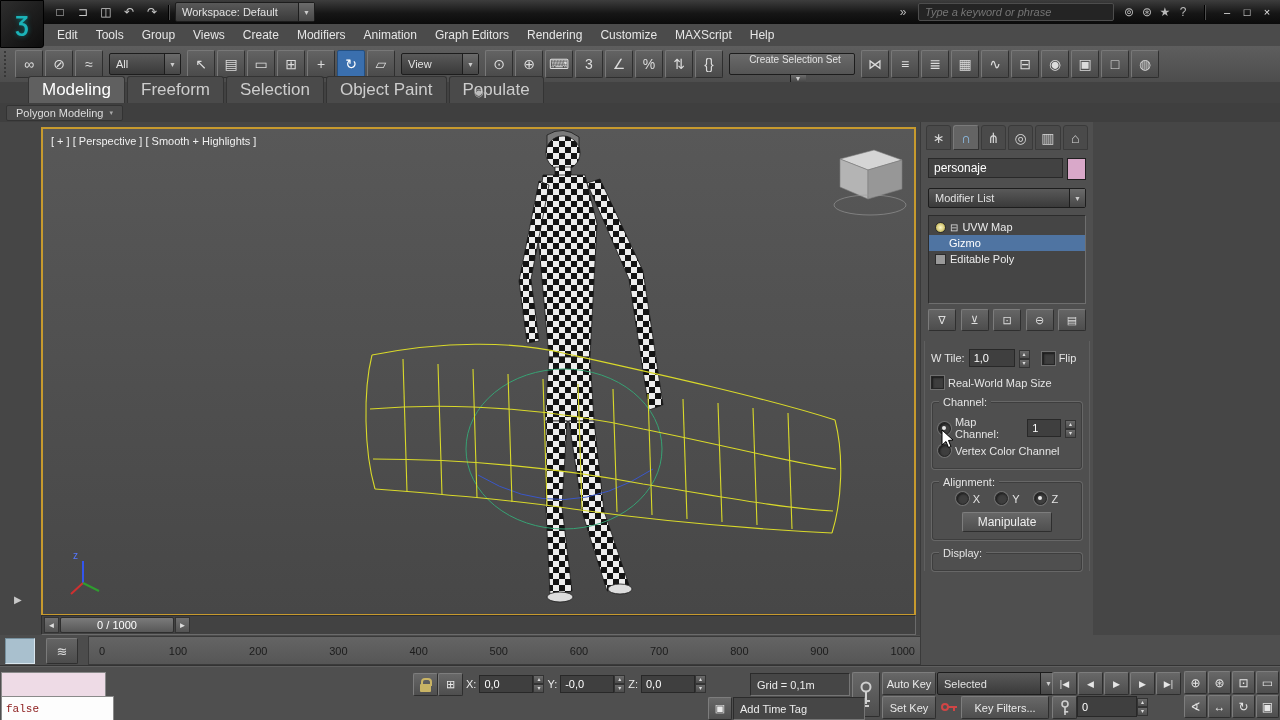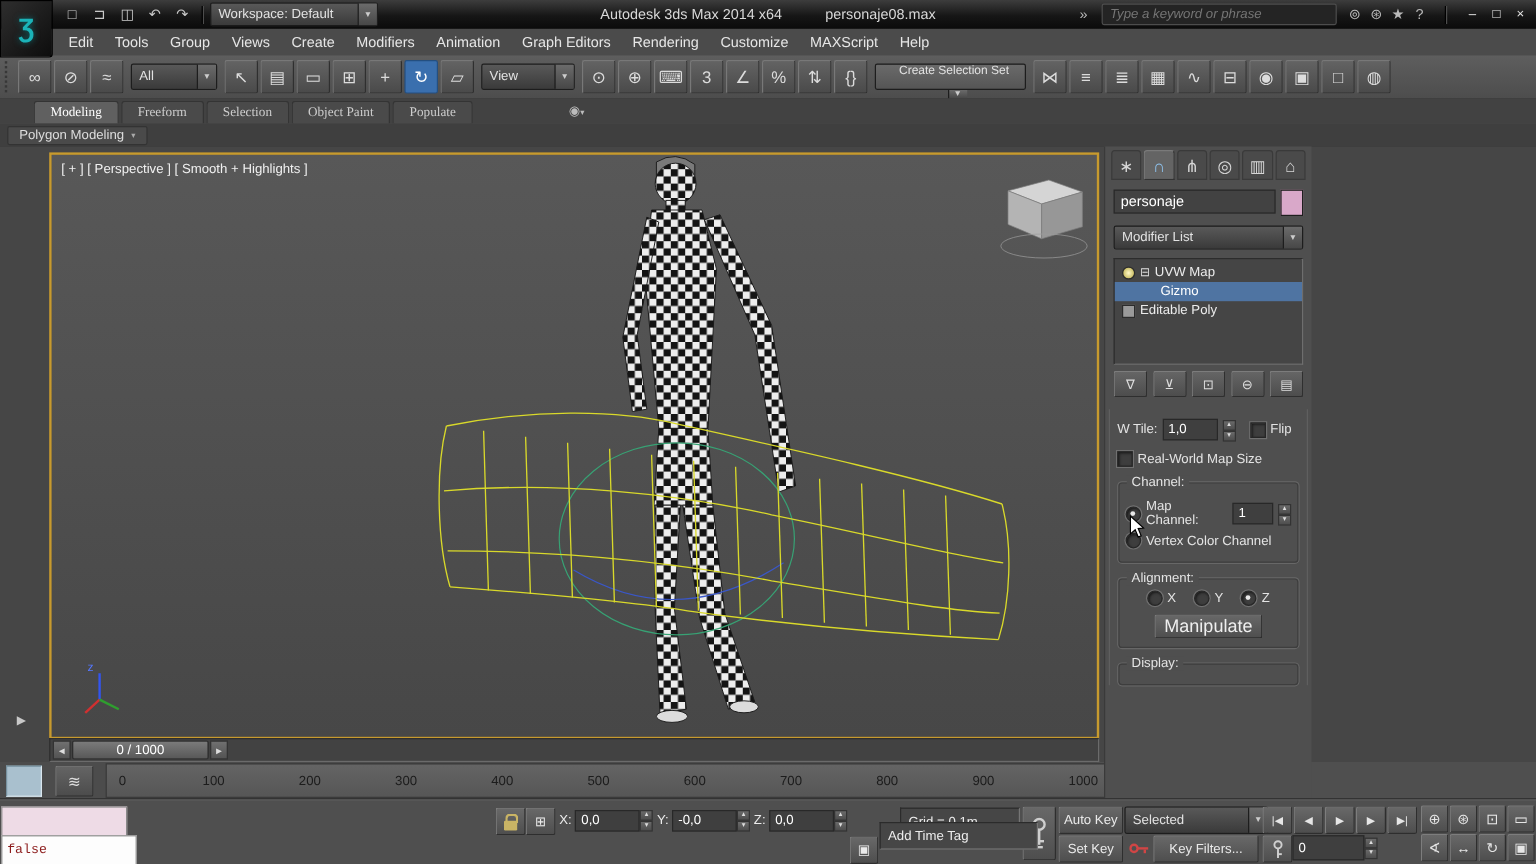--- a/index.html
+++ b/index.html
@@ -43,22 +43,22 @@
   .tgroup{display:flex;align-items:center;gap:2px;margin-right:4px;}
   .tbtn{width:26px;height:26px;display:flex;align-items:center;justify-content:center;
     color:#dcdcdc;font-size:14px;border-radius:2px;background:linear-gradient(#636363,#4a4a4a);
     border:1px solid;border-color:#787878 #2f2f2f #2f2f2f #787878;}
   .tbtn[data-active="true"]{background:#3a6fae;color:#fff;border-color:#244f80 #244f80;}
   .tcombo{margin:0 6px 0 2px;height:20px;}
 
   
   #ribbontabs{position:absolute;top:82px;left:0;width:1280px;height:21px;background:#424242;
     display:flex;align-items:flex-end;gap:2px;padding-left:28px;}
-  .rtab{padding:3px 13px 3px;font-size:11px;color:#cdcdcd;background:#4a4a4a;
-    border:1px solid #343434;border-bottom:none;border-radius:3px 3px 0 0;font-family:Liberation Serif, serif;}
+  .rtab{padding:3px 13px 3px;font-size:17px;color:#cdcdcd;background:#4a4a4a;
+    border:1px solid #343434;border-bottom:none;border-radius:3px 3px 0 0;}
   .rtab[data-active="true"]{background:#606060;color:#fff;}
   .rtab-circle{margin-left:6px;padding:2px 6px;font-size:11px;color:#bbb;}
   #ribbonpanel{position:absolute;top:103px;left:0;width:1280px;height:19px;background:#3f3f3f;
     border-bottom:1px solid #2b2b2b;display:flex;align-items:center;padding-left:6px;}
   #polymod{font-size:11px;color:#ddd;background:#4a4a4a;border:1px solid #333;padding:1px 9px;border-radius:2px;display:flex;gap:6px;align-items:center;}
 
   
   #workarea{position:absolute;top:122px;left:0;width:1280px;height:513px;background:#464646;}
   #viewport{position:absolute;left:41px;top:5px;width:871px;height:485px;border:2px solid #c79a2e;
     background:linear-gradient(#585858,#474747);}
@@ -93,21 +93,21 @@
     color:#d6d6d6;background:#4a4a4a;border:1px solid #3a3a3a;border-radius:3px 3px 0 0;}
   .cptab[data-active="true"]{background:#646464;border-color:#7a7a7a #333 #333 #7a7a7a;color:#8fc3ee;font-weight:bold;}
   #cp-name-row{display:flex;gap:4px;margin:8px 7px 0;}
   #cp-name{flex:1;height:18px;background:#424242;border:1px solid #292929;color:#fff;
     display:flex;align-items:center;padding:0 5px;font-size:12px;}
   #cp-swatch{width:17px;height:20px;background:#d9a8c9;border:1px solid #1f1f1f;}
   #cp-modlist{margin:8px 7px 0;height:18px;}
   #cp-stack{margin:7px 7px 0;height:84px;background:#454545;border:1px solid;
     border-color:#2c2c2c #6e6e6e #6e6e6e #2c2c2c;color:#ececec;padding-top:3px;}
   .stkrow{height:16px;display:flex;align-items:center;gap:4px;padding-left:6px;}
-  .stkrow.sel{background:#4f74a2;color:#fff;padding-left:38px;}
+  .stkrow.sel{background:#4f74a2;color:#fff;padding-left:20px;}
   .lamp{width:9px;height:9px;border-radius:50%;background:radial-gradient(#fff8c8,#b5a63c);border:1px solid #2c2c2c;}
   .expand{font-size:10px;color:#ddd;}
   .polyicon{width:9px;height:9px;background:#9a9a9a;border:1px solid #2c2c2c;}
   #cp-stacktools{display:flex;justify-content:space-between;margin:5px 7px 0;}
   .stool{width:26px;height:20px;display:flex;align-items:center;justify-content:center;font-size:11px;
     color:#ddd;background:linear-gradient(#656565,#4d4d4d);border:1px solid;
     border-color:#7c7c7c #2f2f2f #2f2f2f #7c7c7c;border-radius:2px;}
   #cp-params{margin:10px 3px 0;padding:4px 6px 0;border-left:1px solid #5f5f5f;border-right:1px solid #5f5f5f;color:#e4e4e4;}
   .p-row{display:flex;align-items:center;gap:4px;margin:4px 0;}
   .field{background:#3f3f3f;border:1px solid #282828;color:#fff;height:16px;
@@ -119,21 +119,21 @@
   .radio{width:11px;height:11px;border-radius:50%;background:#3e3e3e;border:1px solid #262626;
     box-shadow:inset 1px 1px 2px #1b1b1b,0 0 0 1px #707070;position:relative;}
   .radio.sel::after{content:'';position:absolute;left:3px;top:3px;width:4px;height:4px;border-radius:50%;background:#e8e8e8;}
   .group{position:relative;border:1px solid #3e3e3e;box-shadow:0 0 0 1px rgba(150,150,150,.35);
     border-radius:3px;margin:13px 1px 0;padding:9px 5px 7px;}
   .legend{position:absolute;top:-7px;left:6px;background:#4f4f4f;padding:0 4px;font-size:11px;}
   .axis-row{display:flex;justify-content:center;align-items:center;gap:15px;}
   .axis-opt{display:flex;align-items:center;gap:4px;}
   .manip-row{display:flex;justify-content:center;margin-top:7px;}
   .pbtn{height:18px;background:linear-gradient(#676767,#4f4f4f);border:1px solid;
-    border-color:#7d7d7d #2e2e2e #2e2e2e #7d7d7d;border-radius:2px;color:#efefef;font-size:15px;
+    border-color:#7d7d7d #2e2e2e #2e2e2e #7d7d7d;border-radius:2px;color:#efefef;font-size:12px;
     display:flex;align-items:center;justify-content:center;}
   .btn-grid{display:grid;grid-template-columns:1fr 1fr;gap:5px 6px;margin-top:7px;}
 
   
   #statusbar{position:absolute;top:665px;left:0;width:1280px;height:55px;background:#4f4f4f;
     border-top:1px solid #333;box-shadow:inset 0 1px 0 #5f5f5f;}
   .sunken{position:absolute;background:#464646;border:1px solid;border-color:#2b2b2b #757575 #757575 #2b2b2b;
     color:#ececec;font-size:11px;display:flex;align-items:center;padding:0 6px;}
   .sbtn{position:absolute;background:linear-gradient(#686868,#4e4e4e);border:1px solid;
     border-color:#7d7d7d #2e2e2e #2e2e2e #7d7d7d;border-radius:2px;color:#eaeaea;font-size:11px;
@@ -167,24 +167,20 @@
   <div class="qbtn">□</div>
       <div class="qbtn">⊐</div>
       <div class="qbtn">◫</div>
       <div class="qbtn">↶</div>
       <div class="qbtn">↷</div>
     </div>
   <div class="tsep"></div>
   <div class="combo" style="width:132px">
     <span>Workspace: Default</span>
     <span class="arr">▼</span>
-  </div>
-  <div id="tb-title">
-    <span>Autodesk 3ds Max 2014 x64</span>
-    <span>personaje08.max</span>
   </div>
   <div id="tb-right">
     <span class="ic">»</span>
     <input id="search" placeholder="Type a keyword or phrase" style="">
     <span style="display:flex;gap:2px">
 
     <span class="ic">⊚</span>
         <span class="ic">⊛</span>
         <span class="ic">★</span>
         <span class="ic">?</span>
@@ -539,21 +535,21 @@
   <div id="playback">
 
   <div class="pbk">|◀</div>
       <div class="pbk">◀</div>
       <div class="pbk">▶</div>
       <div class="pbk">▶</div>
       <div class="pbk">▶|</div>
     </div>
 
   <div class="sbtn" style="left:708px;top:31px;width:22px;height:21px">▣</div>
-  <div class="sunken" style="left:733px;top:19px;width:118px;height:21px">Add Time Tag</div>
+  <div class="sunken" style="left:733px;top:31px;width:118px;height:21px">Add Time Tag</div>
   <div class="sbtn" style="left:882px;top:30px;width:52px;height:21px">Set Key</div>
   <div style="position:absolute;left:939px;top:30px;width:20px;height:21px;display:flex;align-items:center;justify-content:center">
     <svg width="16" height="10" viewBox="0 0 16 10">
         <circle cx="4" cy="5" r="3" fill="none" stroke="#d04545" stroke-width="2"></circle>
         <rect x="7" y="4" width="9" height="2" fill="#d04545"></rect>
         <rect x="12" y="6" width="2" height="3" fill="#d04545"></rect>
       </svg>
   </div>
   <div class="sbtn" style="left:961px;top:30px;width:86px;height:21px">Key Filters...</div>
   <div class="sbtn" style="left:1052px;top:30px;width:23px;height:21px">

